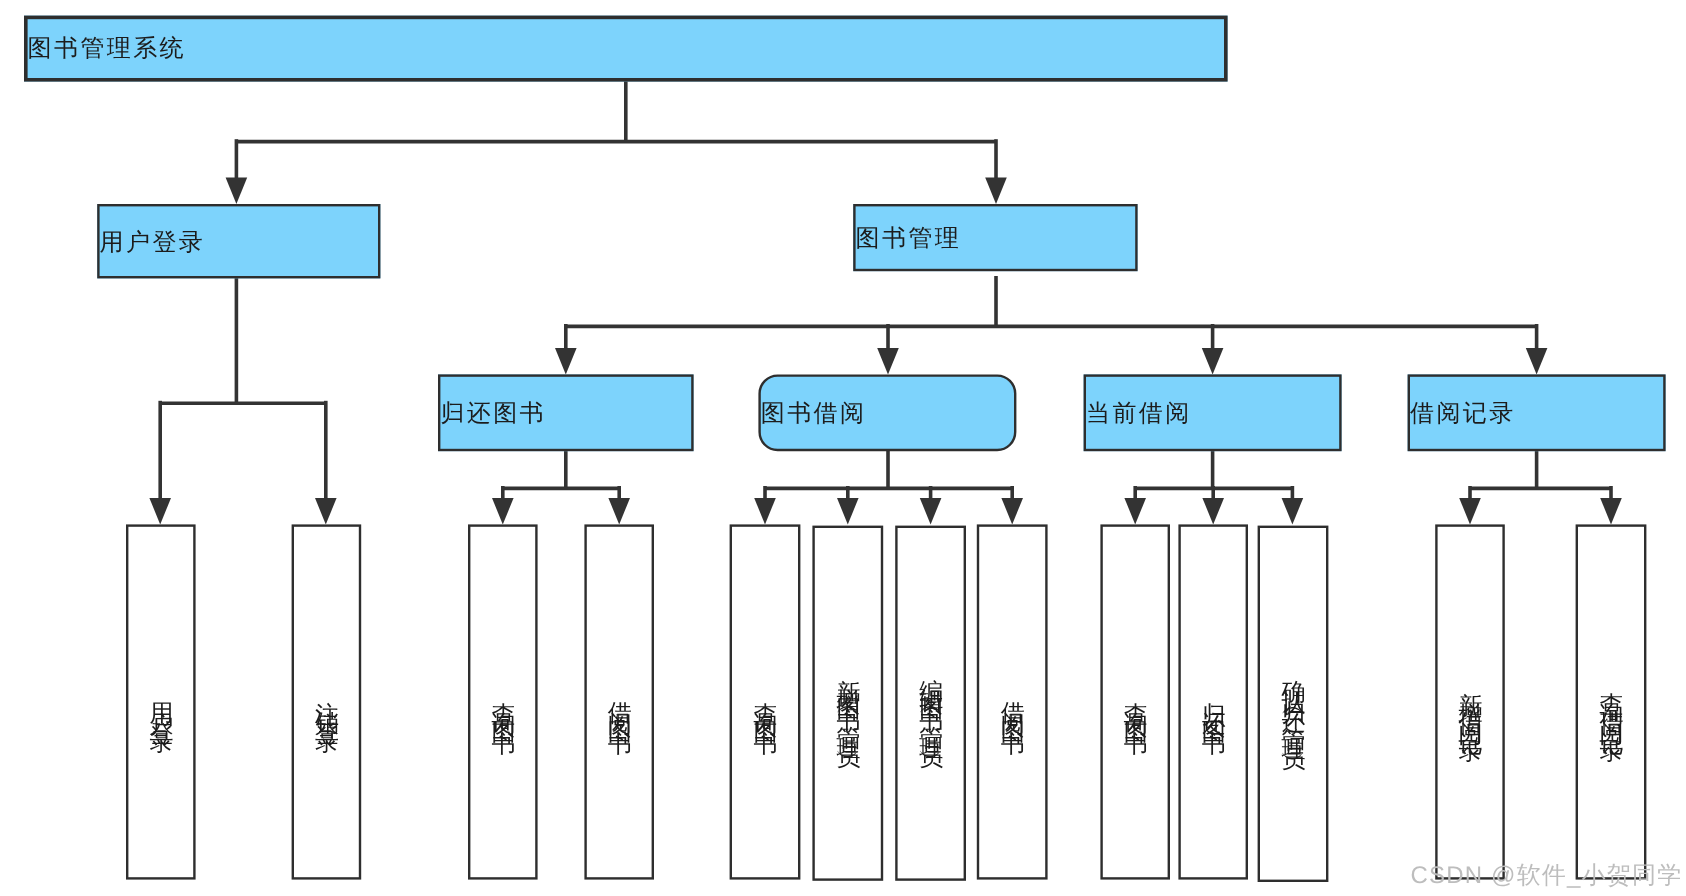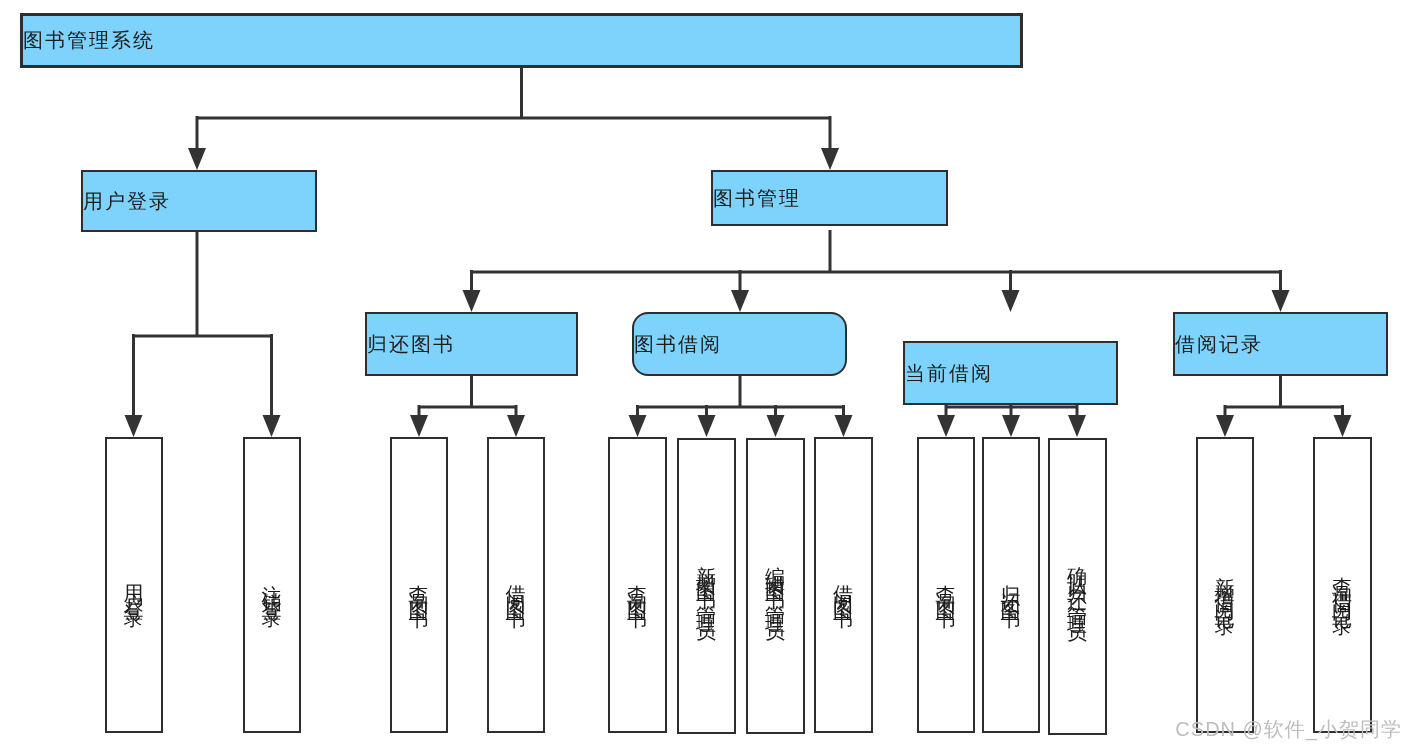--- a/index.html
+++ b/index.html
@@ -143,21 +143,21 @@
   <div class="node" style="left:711px; top:170px; width:237px; height:56px;">
     <span class="lbl">图书管理</span>
   </div>
 
   <div class="node" style="left:365px; top:312px; width:213px; height:64px;">
     <span class="lbl">归还图书</span>
   </div>
   <div class="node" style="left:632px; top:312px; width:215px; height:64px;border-radius:16px;">
     <span class="lbl">图书借阅</span>
   </div>
-  <div class="node" style="left:903px; top:312px; width:215px; height:64px;margin-top:29px;">
+  <div class="node" style="left:903px; top:312px; width:215px; height:64px;">
     <span class="lbl">当前借阅</span>
   </div>
   <div class="node" style="left:1173px; top:312px; width:215px; height:64px;">
     <span class="lbl">借阅记录</span>
   </div>
 
   <div class="vnode" style="left:105px; top:437px; width:58px; height:296px;">
     <span class="lbl">用户登录</span>
   </div>
   <div class="vnode" style="left:243px; top:437px; width:58px; height:296px;">

